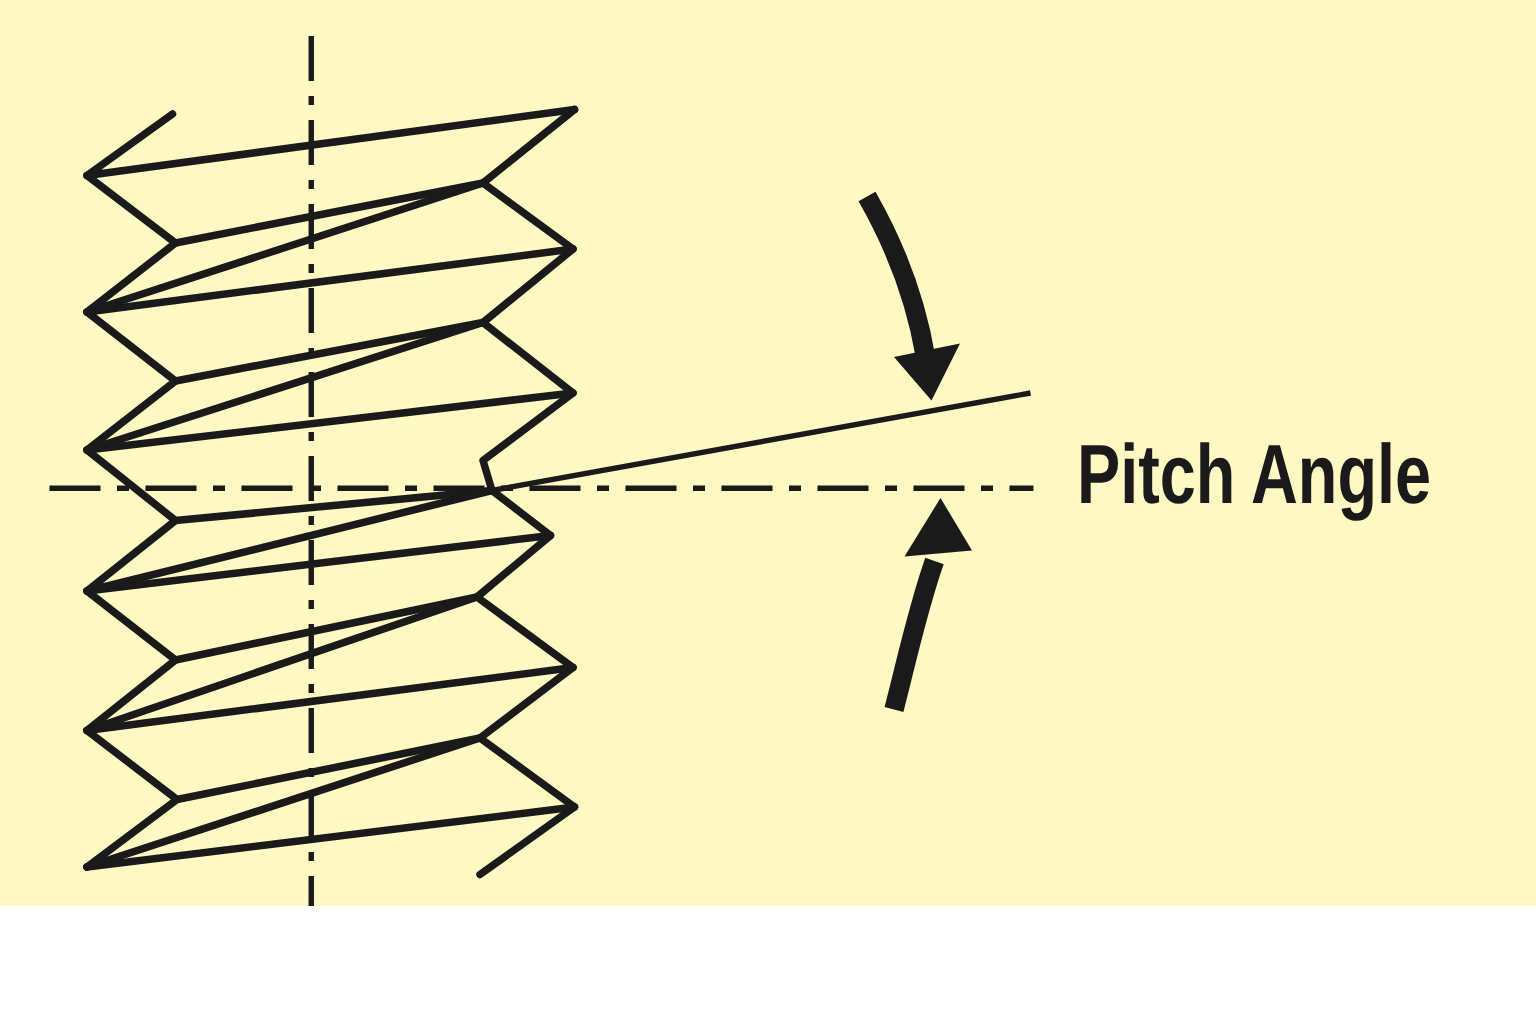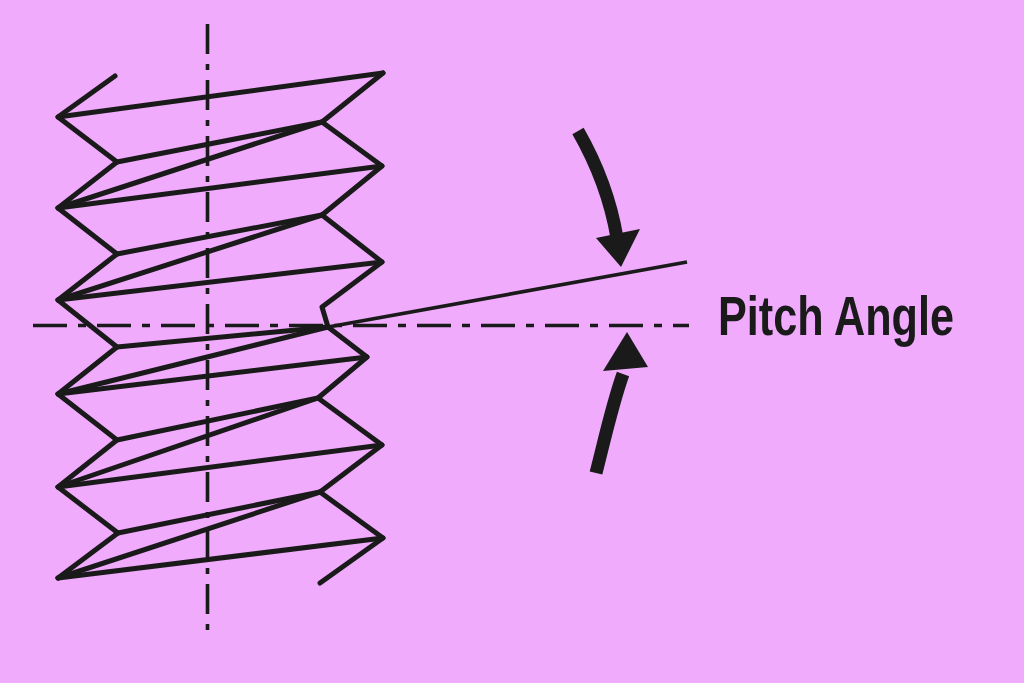--- a/index.html
+++ b/index.html
@@ -3,22 +3,22 @@
 <meta charset="utf-8">
 <style>
   html, body {
     margin: 0;
     padding: 0;
     background: #ffffff;
   }
   .stage {
     position: relative;
     width: 1024px;
-    height: 683px;
-    background: #f0abfc;
+    height: 604px;
+    background: #fef9c3;
     overflow: hidden;
   }
   svg { display: block; }
   .ln {
     stroke: #1a1a1a;
     stroke-width: 5;
     fill: none;
     stroke-linejoin: round;
     stroke-linecap: round;
   }

